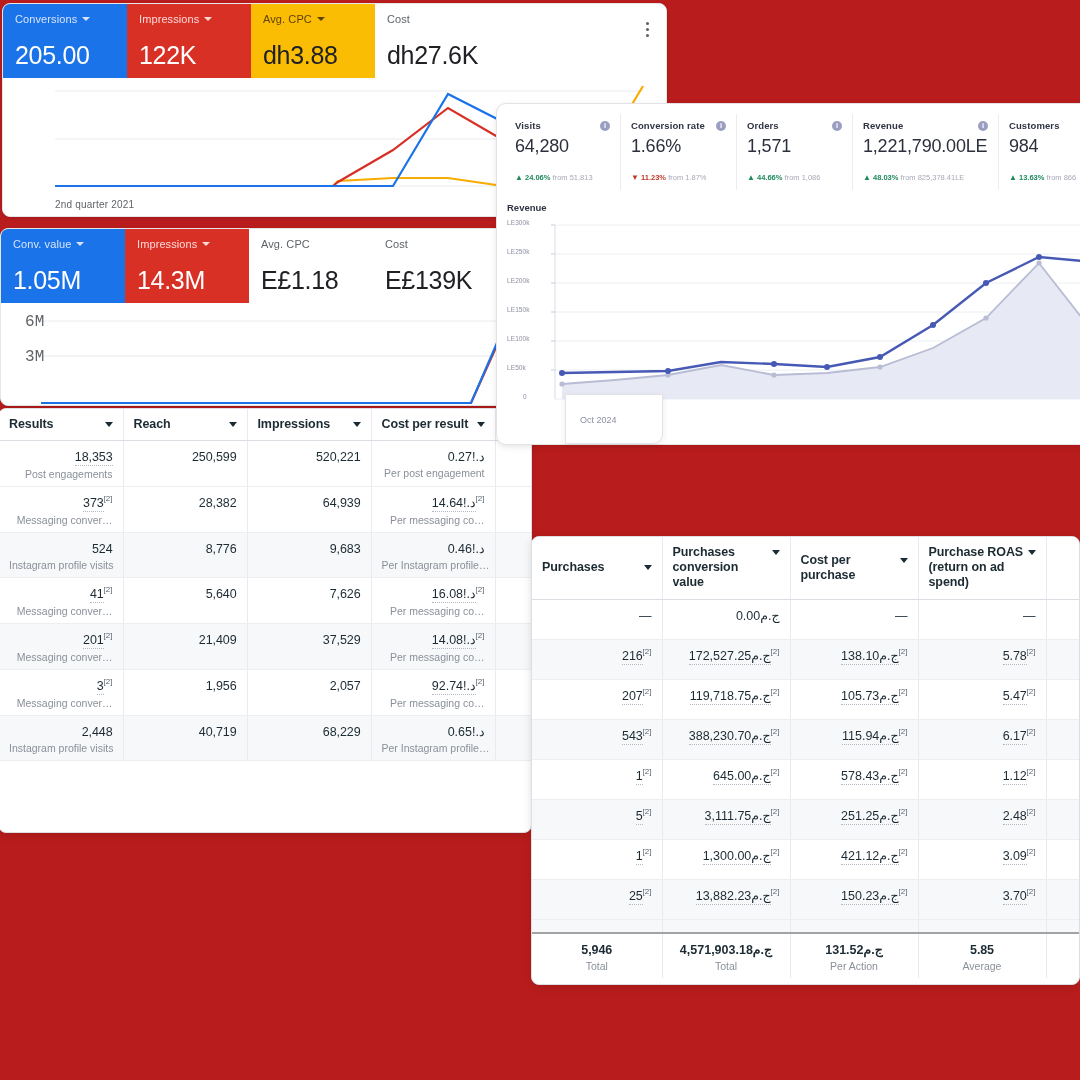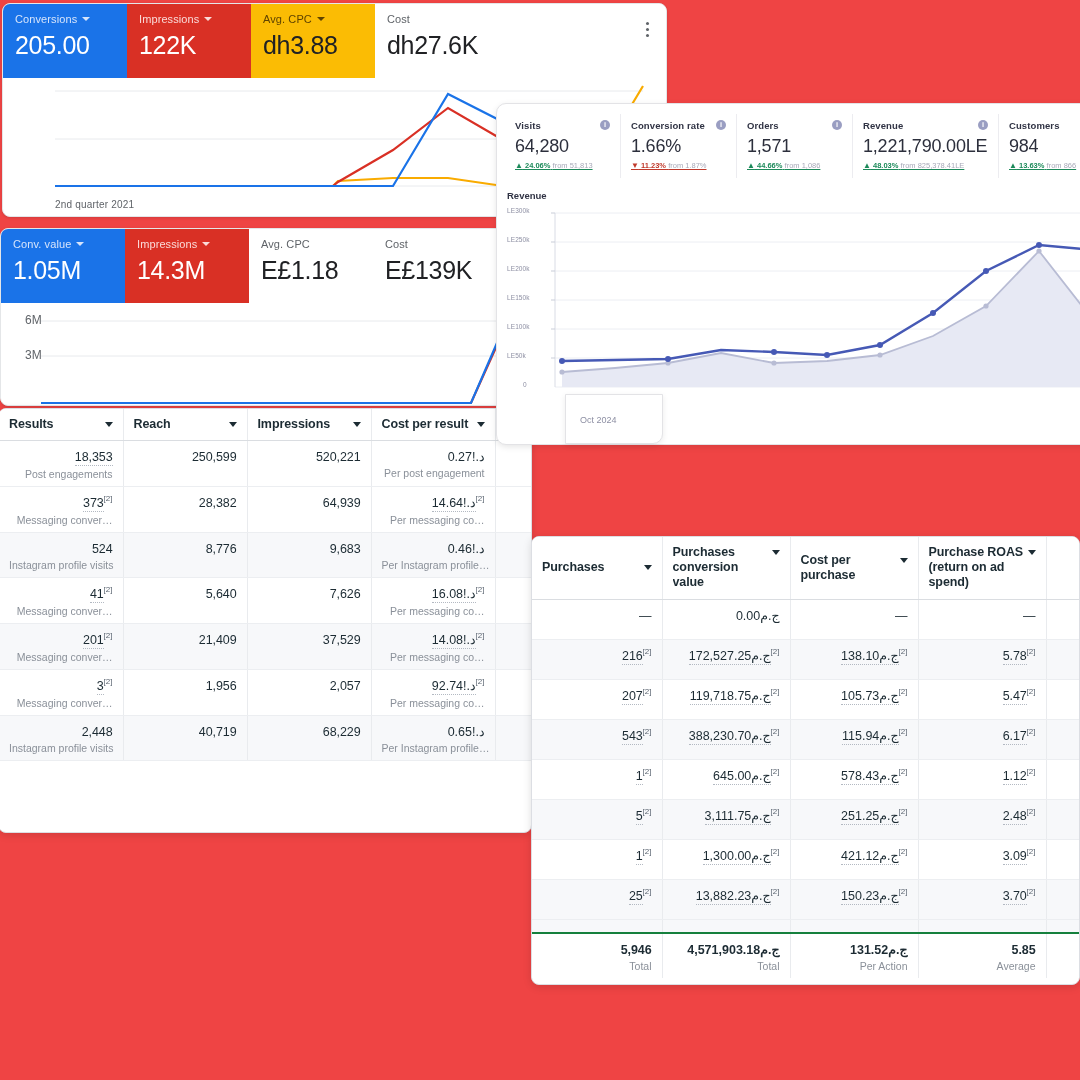--- a/index.html
+++ b/index.html
@@ -2,21 +2,21 @@
 <html><head>
 <meta charset="utf-8">
 <style>
   * { box-sizing: border-box; margin: 0; padding: 0; }
   html, body {
     width: 1080px; height: 1080px;
     background: #ffffff;
     font-family: "Liberation Sans", sans-serif;
     overflow: hidden;
   }
-  #stage { position: relative; width: 1080px; height: 1080px; background: #ef4444; }
+  #stage { position: relative; width: 1080px; height: 1080px; background: #b91c1c; }
 
   
   .gads-panel {
     position: absolute;
     background: #fff;
     border: 1px solid #e4e6e8;
     border-radius: 8px;
     box-shadow: 0 1px 3px rgba(0,0,0,.12);
     overflow: hidden;
   }
@@ -37,21 +37,21 @@
     width: 0; height: 0;
     margin-left: 5px;
     vertical-align: 2px;
     border-left: 4px solid transparent;
     border-right: 4px solid transparent;
     border-top: 4px solid currentColor;
   }
   .gads-tile-value {
     font-size: 25px;
     line-height: 32px;
-    margin-top: 3px;
+    margin-top: 13px;
     font-weight: 400;
     letter-spacing: -.3px;
     white-space: nowrap;
   }
   .t-blue   { background: #1a73e8; color: #fff; }
   .t-blue .gads-tile-label { color: #d6e4fb; }
   .t-red    { background: #d93025; color: #fff; }
   .t-red .gads-tile-label { color: #fadbd9; }
   .t-yellow { background: #fbbc04; color: #202124; }
   .t-yellow .gads-tile-label { color: #5f4300; }
@@ -70,62 +70,62 @@
 
   .gads-chart { position: relative; width: 100%; }
   .gads-xlabel {
     position: absolute;
     left: 52px; bottom: 8px;
     font-size: 10px; color: #5f6368;
     letter-spacing: .2px;
   }
   .gads-ylabel {
     position: absolute;
-    font-size: 12px; color: #5f6368;
+    font-size: 16px; color: #5f6368;
     letter-spacing: .2px;
+    font-family: Liberation Mono, monospace;
   }
 
   
   .shop-panel {
     position: absolute;
     background: #fff;
     border: 1px solid #e3e3e6;
     border-radius: 10px;
     box-shadow: 0 2px 6px rgba(0,0,0,.10);
     overflow: hidden;
   }
   .shop-kpis { display: flex; padding: 10px 8px 6px 8px; gap: 0; }
   .shop-kpi {
     flex: 0 0 116px;
     padding: 6px 10px 8px 10px;
     border-right: 1px solid #ececf0;
     position: relative;
   }
   .shop-kpi:last-child { border-right: none; }
   .shop-kpi-head {
-    display: flex; align-items: flex-start; justify-content: space-between;
+    display: flex; align-items: center; justify-content: space-between;
   }
   .shop-kpi-label {
     font-size: 9.5px; font-weight: 700; color: #303344;
     letter-spacing: .1px; white-space: nowrap;
   }
   .info-icon {
     width: 10px; height: 10px; border-radius: 50%;
     background: #9a9ec2; color: #fff;
     font-size: 7.5px; line-height: 10px; text-align: center;
     font-weight: 700; flex: 0 0 auto;
   }
   .shop-kpi-value {
     font-size: 18px; color: #2c2f3c; margin-top: 5px;
     letter-spacing: -.2px; white-space: nowrap; font-weight: 400;
   }
   .shop-kpi-delta {
-    font-size: 7.5px; margin-top: 4px; white-space: nowrap;
+    font-size: 7.5px; margin-top: 16px; white-space: nowrap;
     font-weight: 700;
-    text-decoration: underline;
   }
   .delta-up { color: #1c8a5a; }
   .delta-down { color: #c0392b; }
   .delta-from { color: #a7a9b8; font-weight: 400; }
   .arrow { font-size: 8px; }
 
   .shop-chart-wrap { padding: 6px 10px 4px 10px; position: relative; }
   .shop-chart-title {
     font-size: 9.5px; font-weight: 700; color: #303344;
     margin-bottom: 2px;
@@ -184,22 +184,23 @@
     display: inline-block;
   }
   .cell-v.nodot { border-bottom: none; }
   .fn { font-size: 8px; vertical-align: super; color: #5a6470; letter-spacing: 0; }
   .cell-sub {
     font-size: 10.5px; color: #8a9099; line-height: 14px;
     margin-top: 1px; white-space: nowrap;
   }
   tr.total-row td {
     background: #fff;
-    border-top: 2px solid #15803d;
+    border-top: 2px solid #a3a3a3;
     border-bottom: none;
+    text-align: center;
   }
   tr.total-row .cell-v { font-weight: 700; }
 
   .clip { overflow: hidden; }
 </style>
 </head>
 <body>
 
 <div id="stage">
 

